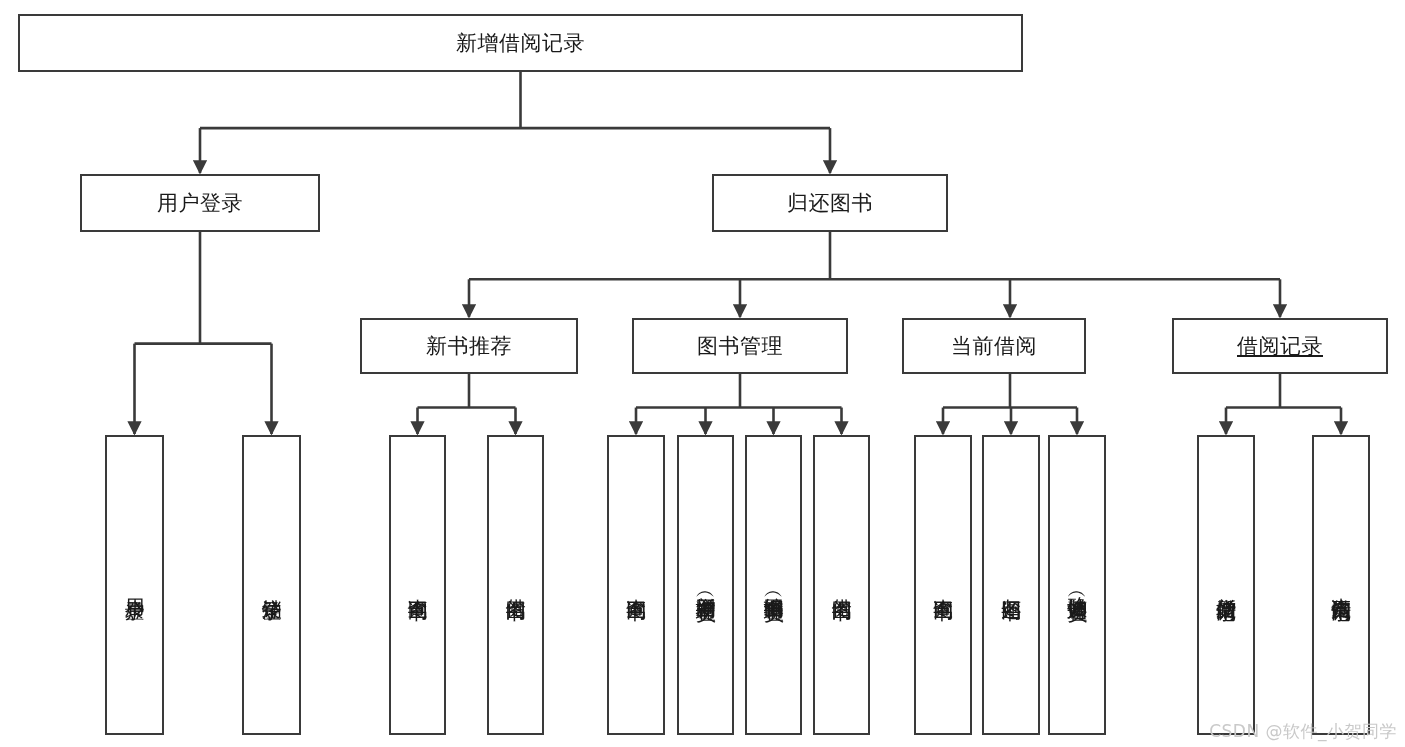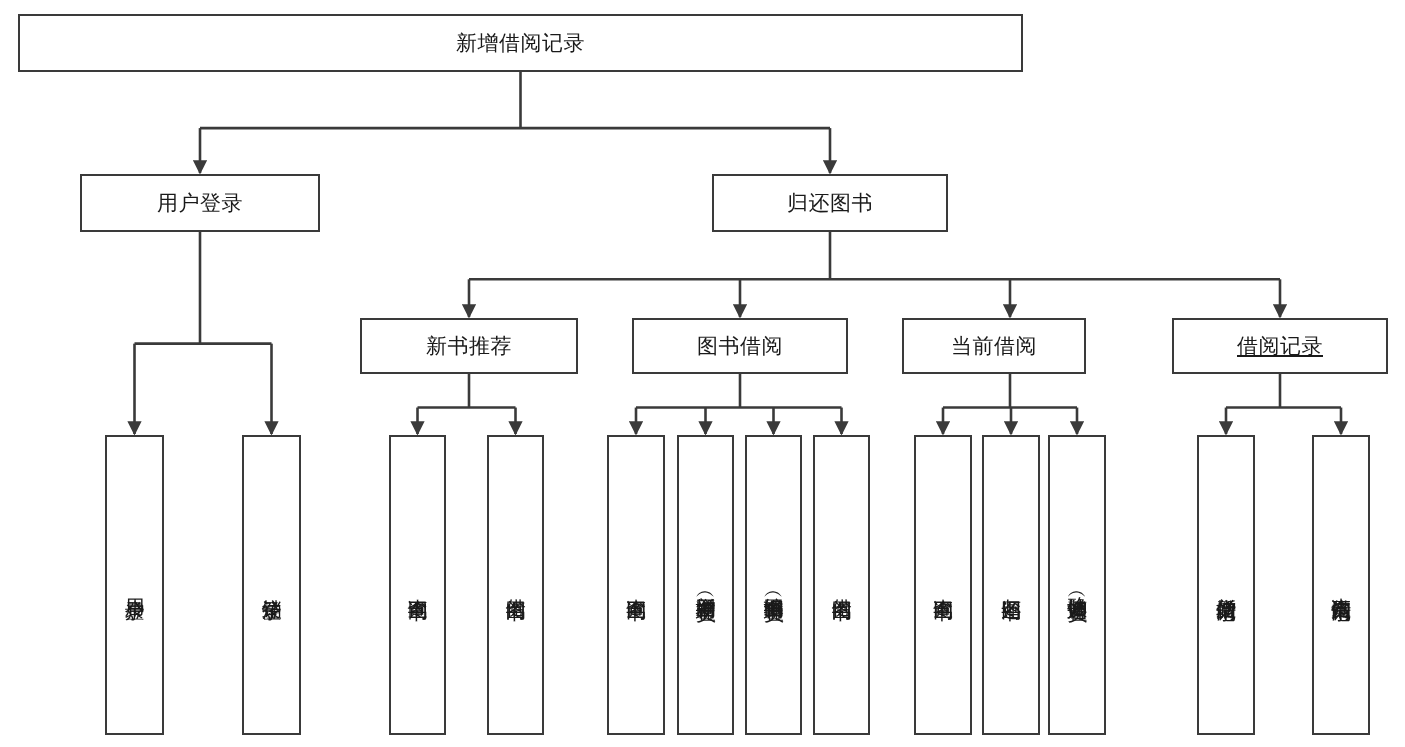--- a/index.html
+++ b/index.html
@@ -120,21 +120,21 @@
       <div class="node horiz" style="left: 80px; top: 174px; width: 240px; height: 58px;">
         <span class="node-label">用户登录</span>
       </div>
       <div class="node horiz" style="left: 712px; top: 174px; width: 236px; height: 58px;">
         <span class="node-label">归还图书</span>
       </div>
       <div class="node horiz" style="left: 360px; top: 318px; width: 218px; height: 56px;">
         <span class="node-label">新书推荐</span>
       </div>
       <div class="node horiz" style="left: 632px; top: 318px; width: 216px; height: 56px;">
-        <span class="node-label">图书借阅</span>
+        <span class="node-label">图书管理</span>
       </div>
       <div class="node horiz" style="left: 902px; top: 318px; width: 184px; height: 56px;">
         <span class="node-label">当前借阅</span>
       </div>
       <div class="node horiz" style="left: 1172px; top: 318px; width: 216px; height: 56px; text-decoration: underline;">
         <span class="node-label">借阅记录</span>
       </div>
       <div class="node vert" style="left: 105px; top: 435px; width: 59px; height: 300px;">
         <span class="node-label">用户登录</span>
       </div>
@@ -169,13 +169,14 @@
         <span class="node-label">确认归还（管理员）</span>
       </div>
       <div class="node vert" style="left: 1197px; top: 435px; width: 58px; height: 300px;">
         <span class="node-label">新增借阅记录</span>
       </div>
       <div class="node vert" style="left: 1312px; top: 435px; width: 58px; height: 300px;">
         <span class="node-label">查询借阅记录</span>
       </div>
     </div>
 
+  <div id="watermark">CSDN @软件_小贺同学</div>
 </div>
 
 </body></html>

